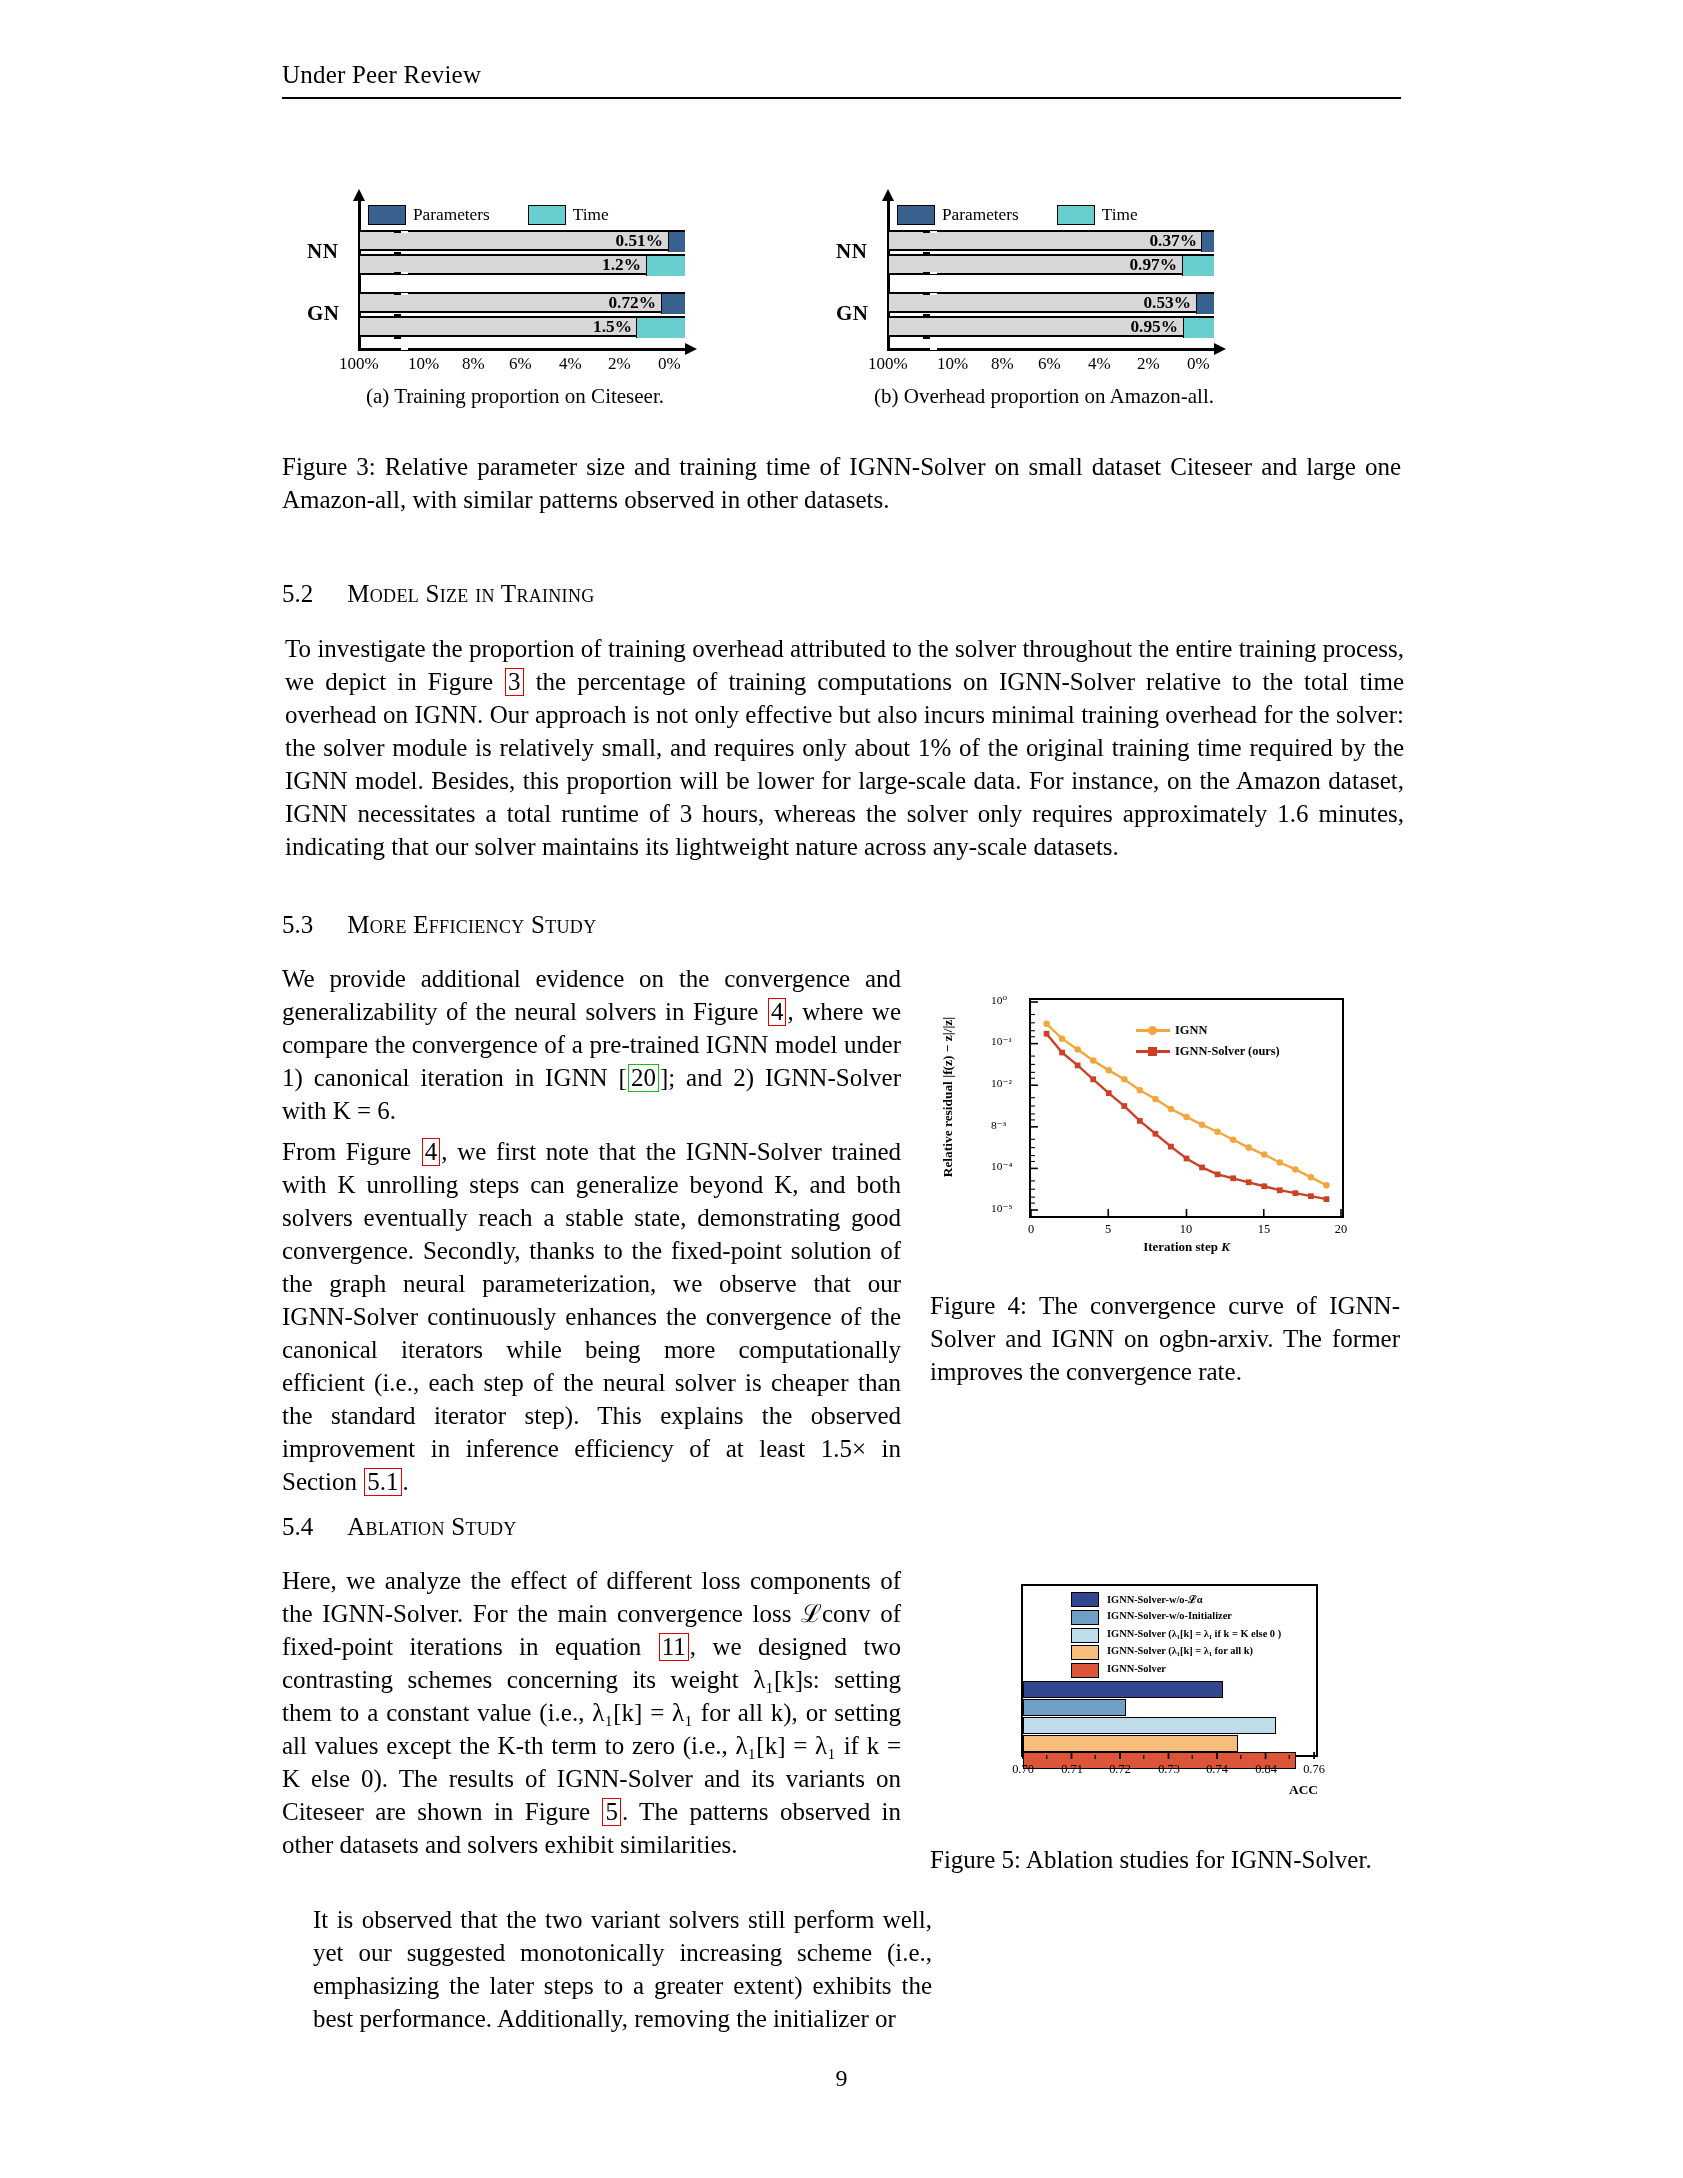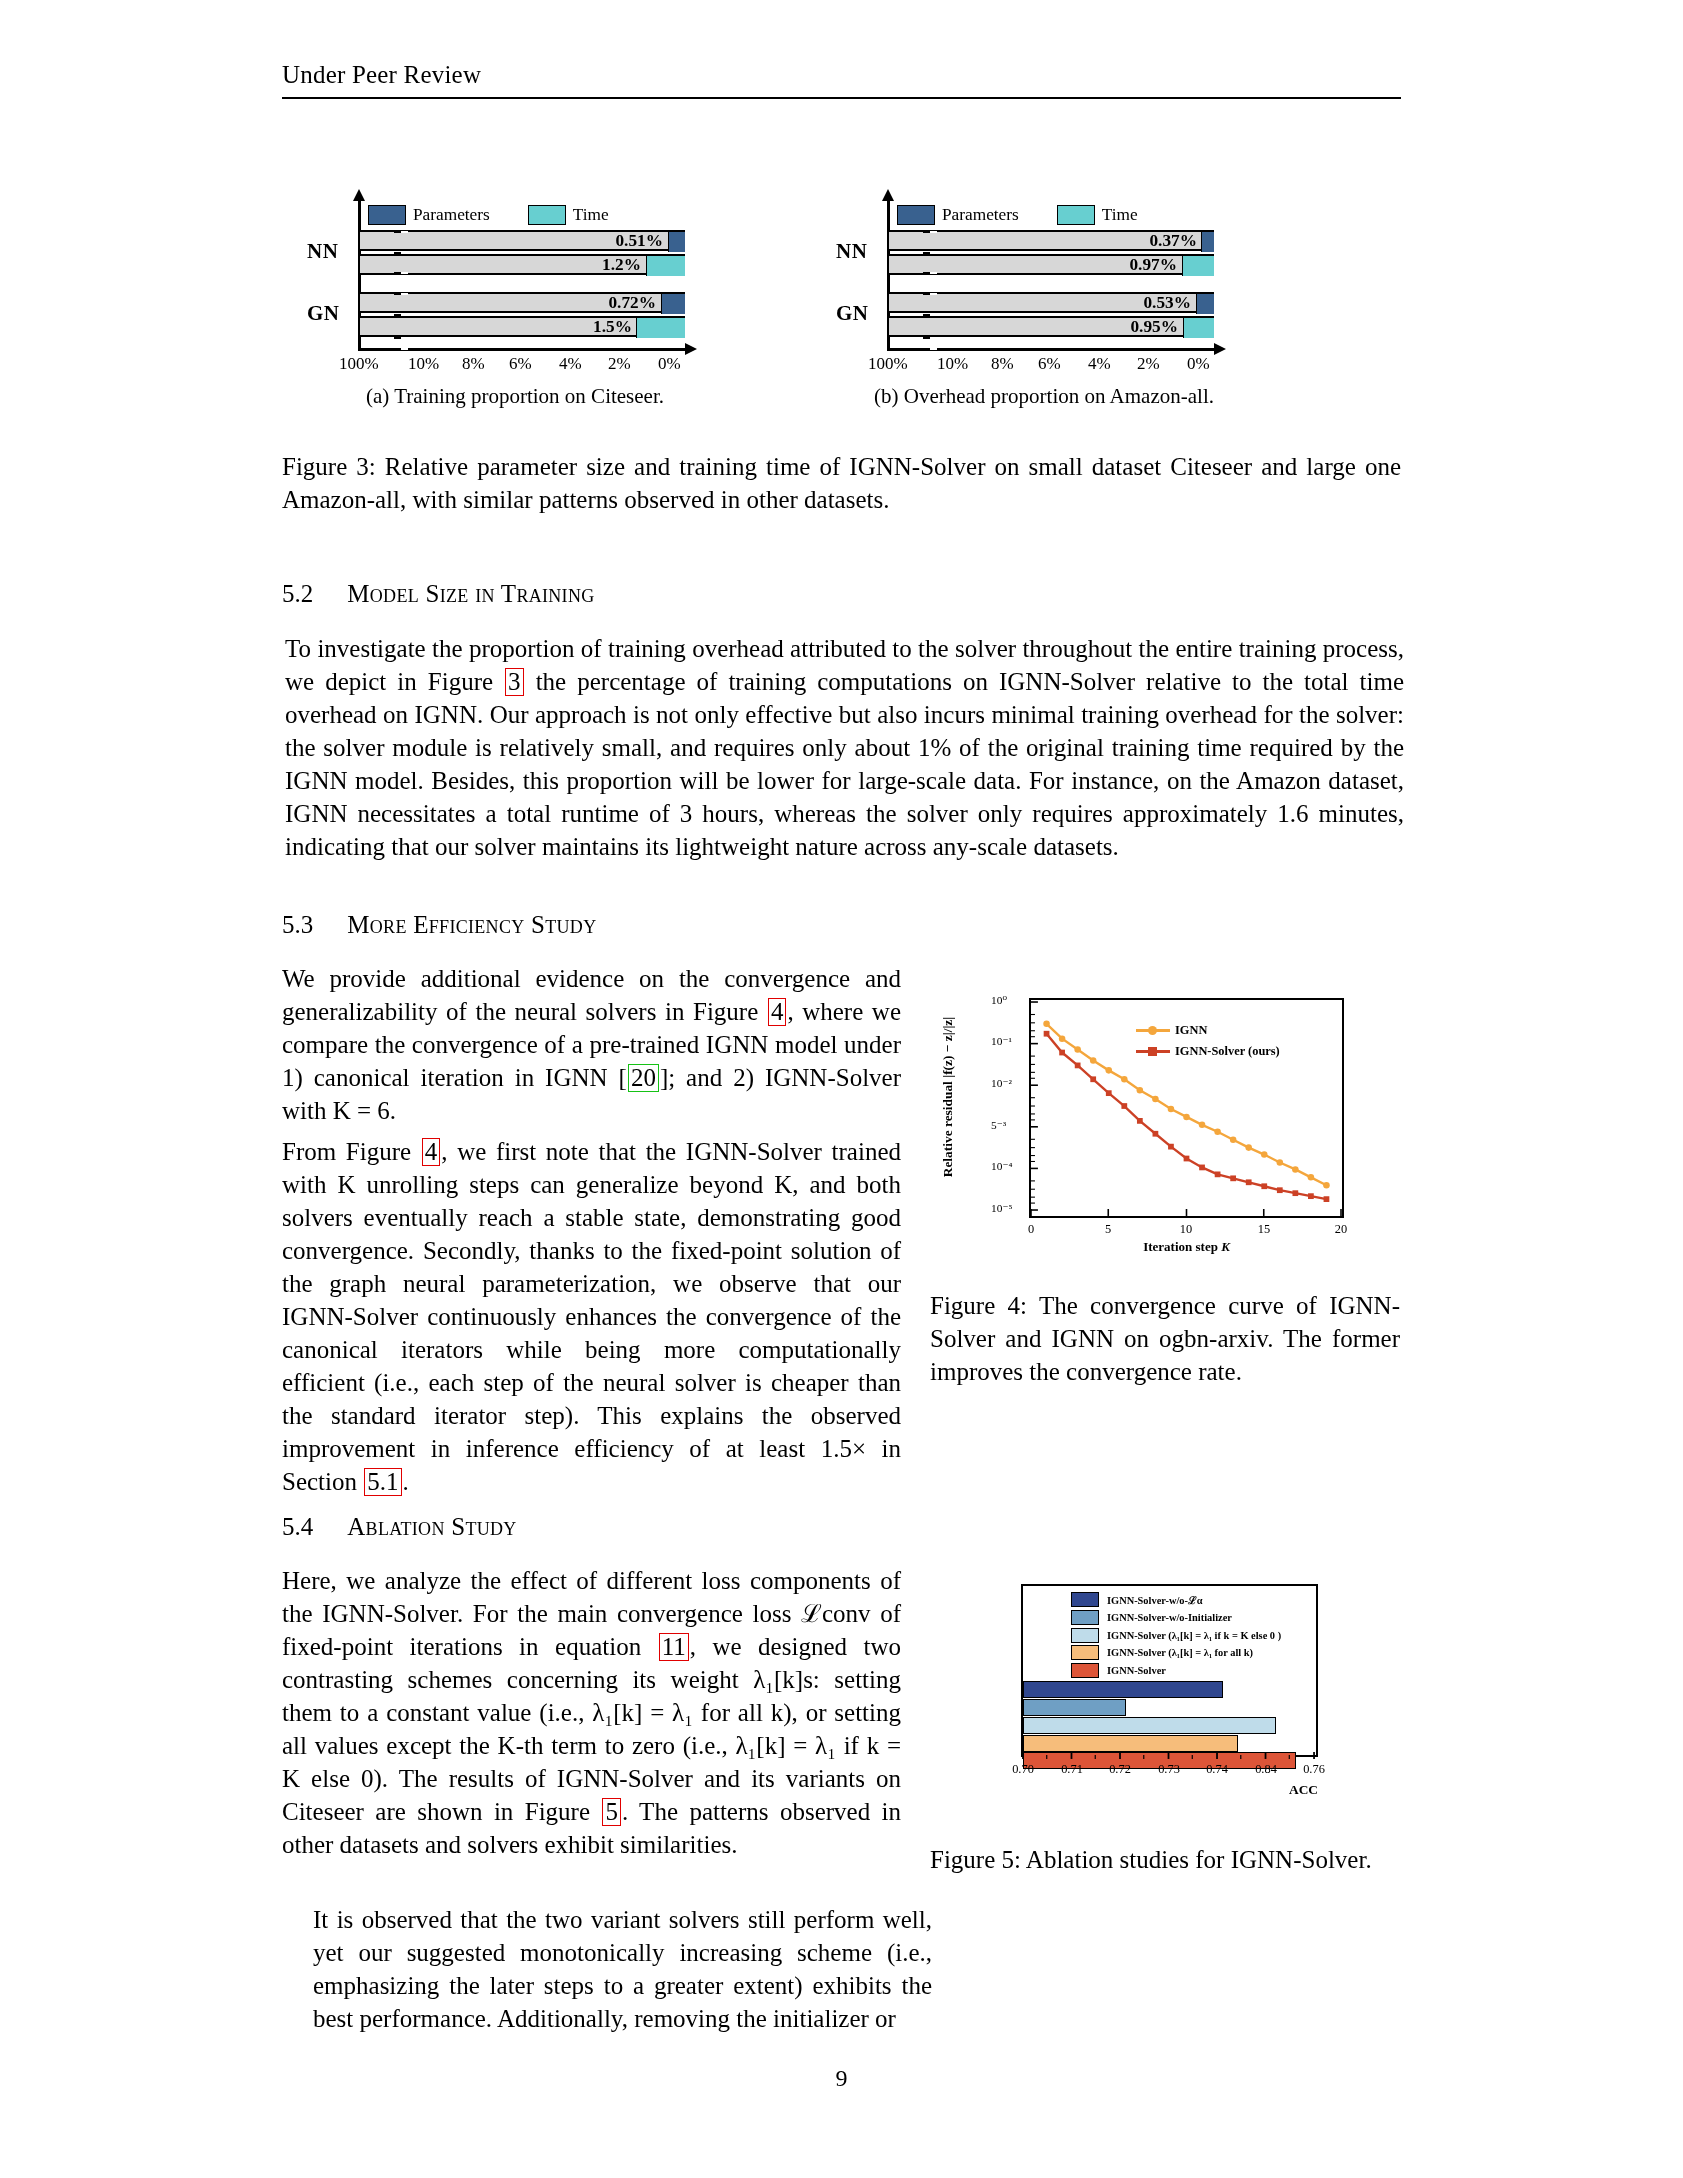--- a/index.html
+++ b/index.html
@@ -161,21 +161,21 @@
   }
 
   
   #fig5{position:absolute;left:648px;top:1584px;width:470px;height:248px;}
   #f5plot{
     position:absolute;left:91px;top:0;width:297px;height:173px;
     border:2.2px solid #000;background:#fff;box-sizing:border-box;
   }
   .f5leg{
     position:absolute;left:8px;font-size:10.4px;font-weight:bold;
-    display:flex;align-items:center;gap:8px;white-space:nowrap;padding-left:40px;
+    display:flex;align-items:flex-start;gap:8px;white-space:nowrap;padding-left:40px;
   }
   .f5leg .sw{width:26px;height:13px;border:1.3px solid #000;display:inline-block;}
   .f5bar{position:absolute;left:0;border:1.4px solid #000;box-sizing:border-box;}
   .f5xtick{
     position:absolute;top:178px;font-size:12.4px;transform:translateX(-50%);
   }
   #f5xlab{
     position:absolute;left:91px;top:198px;width:297px;text-align:right;
     font-size:13.4px;font-weight:bold;
   }
@@ -354,21 +354,21 @@
 
   <div id="fig4">
 
     <div id="f4ylab">
       <div class="rot">Relative residual |f(z) − z|/|z|</div>
     </div>
 
     <div class="f4ytick" style="left:61px;top:10px;right:auto">10⁰</div>
     <div class="f4ytick" style="left:61px;top:51px;right:auto">10⁻¹</div>
     <div class="f4ytick" style="left:61px;top:93px;right:auto">10⁻²</div>
-    <div class="f4ytick" style="left:61px;top:135px;right:auto">5⁻³</div>
+    <div class="f4ytick" style="left:61px;top:135px;right:auto">8⁻³</div>
     <div class="f4ytick" style="left:61px;top:176px;right:auto">10⁻⁴</div>
     <div class="f4ytick" style="left:61px;top:218px;right:auto">10⁻⁵</div>
 
     <div id="f4plot">
       <svg width="311" height="216" viewBox="0 0 314 218">
 
         <g stroke="#000" stroke-width="1.6">
           <line x1="0" y1="2" x2="7" y2="2"></line>
           <line x1="0" y1="44" x2="7" y2="44"></line>
           <line x1="0" y1="86" x2="7" y2="86"></line>

